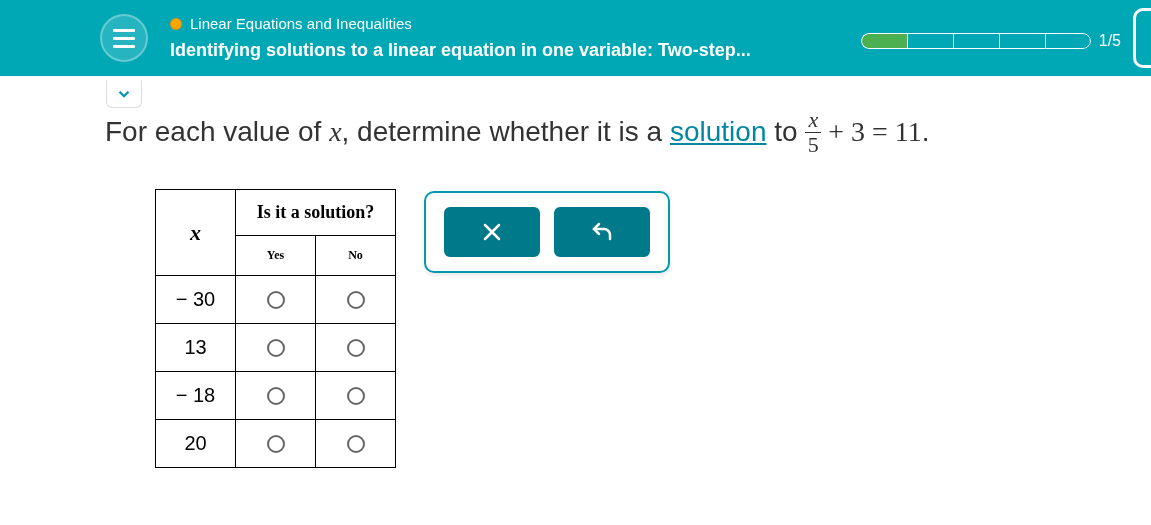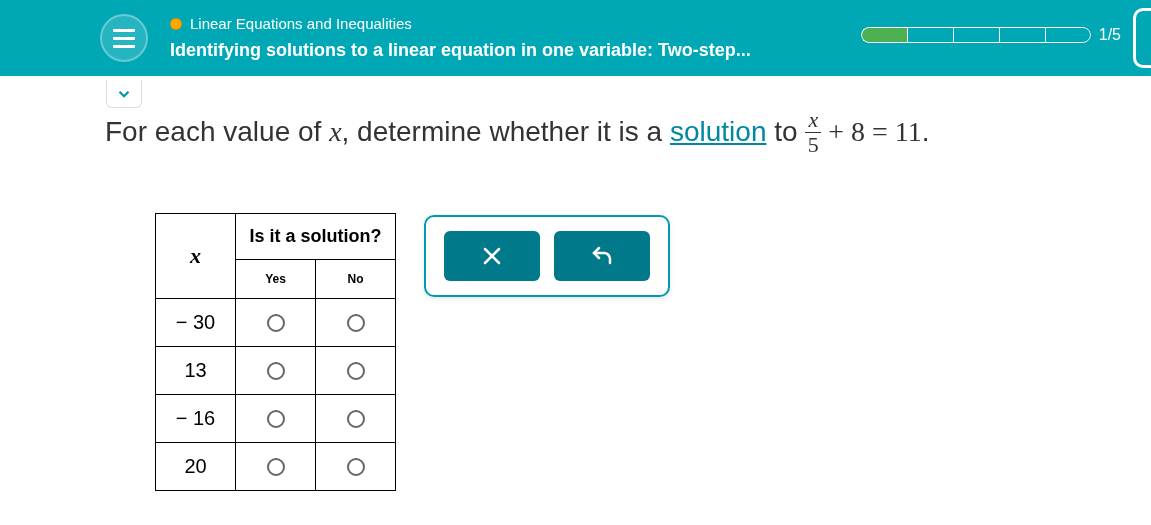--- a/index.html
+++ b/index.html
@@ -70,21 +70,21 @@
       font-size: 15px;
     }
     .page-title {
       color: #fff;
       font-size: 18px;
       font-weight: 700;
     }
     .progress-section {
       position: absolute;
       right: 30px;
-      top: 26px;
+      top: 32px;
       display: flex;
       align-items: center;
       gap: 8px;
     }
     .progress-bar {
       display: flex;
       gap: 0;
       border-radius: 8px;
       overflow: hidden;
       height: 16px;
@@ -138,21 +138,21 @@
       z-index: 10;
     }
     .expand-toggle svg {
       width: 18px;
       height: 18px;
     }
     .question-text {
       font-size: 28px;
       color: #333;
       margin-top: 15px;
-      margin-bottom: 55px;
+      margin-bottom: 31px;
       line-height: 1.4;
     }
     .question-text .var {
       font-style: italic;
       font-family: 'Times New Roman', serif;
     }
     .link-text {
       color: #0088a0;
       text-decoration: underline;
     }
@@ -185,20 +185,21 @@
     }
     .solution-table {
       border-collapse: collapse;
       margin-left: 50px;
     }
     .solution-table th,
     .solution-table td {
       border: 1.5px solid #000;
       text-align: center;
       padding: 0;
+      font-family: Liberation Serif, serif;
     }
     .solution-table .header-q {
       font-size: 18px;
       font-weight: bold;
       padding: 12px 8px;
     }
     .solution-table .x-header {
       width: 80px;
       font-family: 'Times New Roman', serif;
       font-style: italic;
@@ -289,21 +290,21 @@
   <svg viewBox="0 0 24 24" fill="none" stroke="#0099b0" stroke-width="3">
     <polyline points="6 9 12 15 18 9"></polyline>
   </svg>
 </div>
 
 <div class="content">
   <div class="question-text">
     <span>For each value of </span><span class="var">x</span><span>, determine whether it is a </span><a class="link-text">solution</a><span> to </span><span class="equation"><span class="fraction">
           <span class="num">x</span>
           <span class="den">5</span>
-        </span><span> + 8 = 11</span></span><span>.</span>
+        </span><span> + 3 = 11</span></span><span>.</span>
   </div>
 
   <div class="work-area">
     <table class="solution-table">
       <tbody>
           <tr>
         <th rowspan="2" class="x-header">x</th>
         <th colspan="2" class="header-q">Is it a solution?</th>
       </tr>
       <tr>
@@ -314,21 +315,21 @@
         <td class="val-cell">− 30</td>
         <td class="radio-cell"><span class="radio-circle"></span></td>
         <td class="radio-cell"><span class="radio-circle"></span></td>
       </tr>
       <tr>
         <td class="val-cell">13</td>
         <td class="radio-cell"><span class="radio-circle"></span></td>
         <td class="radio-cell"><span class="radio-circle"></span></td>
       </tr>
       <tr>
-        <td class="val-cell">− 16</td>
+        <td class="val-cell">− 18</td>
         <td class="radio-cell"><span class="radio-circle"></span></td>
         <td class="radio-cell"><span class="radio-circle"></span></td>
       </tr>
       <tr>
         <td class="val-cell">20</td>
         <td class="radio-cell"><span class="radio-circle"></span></td>
         <td class="radio-cell"><span class="radio-circle"></span></td>
       </tr>
     </tbody>
       </table>

